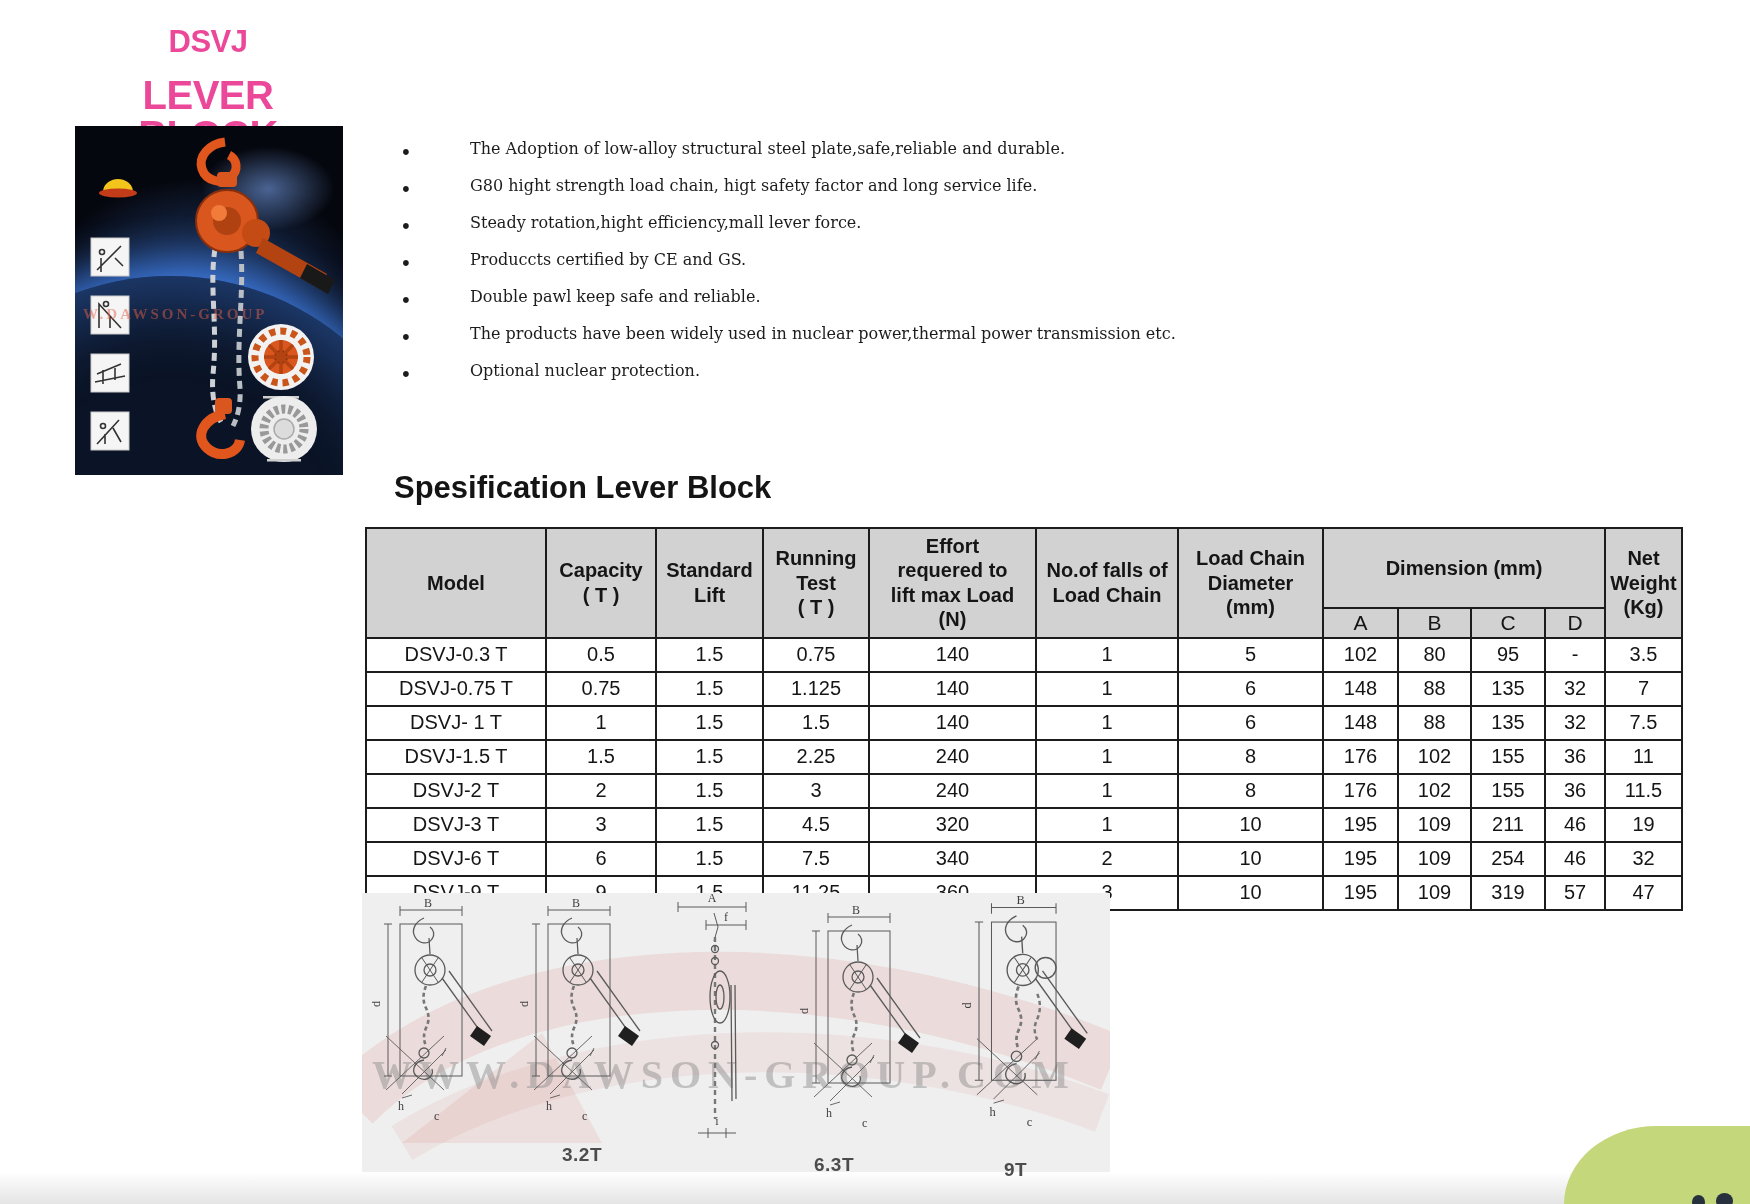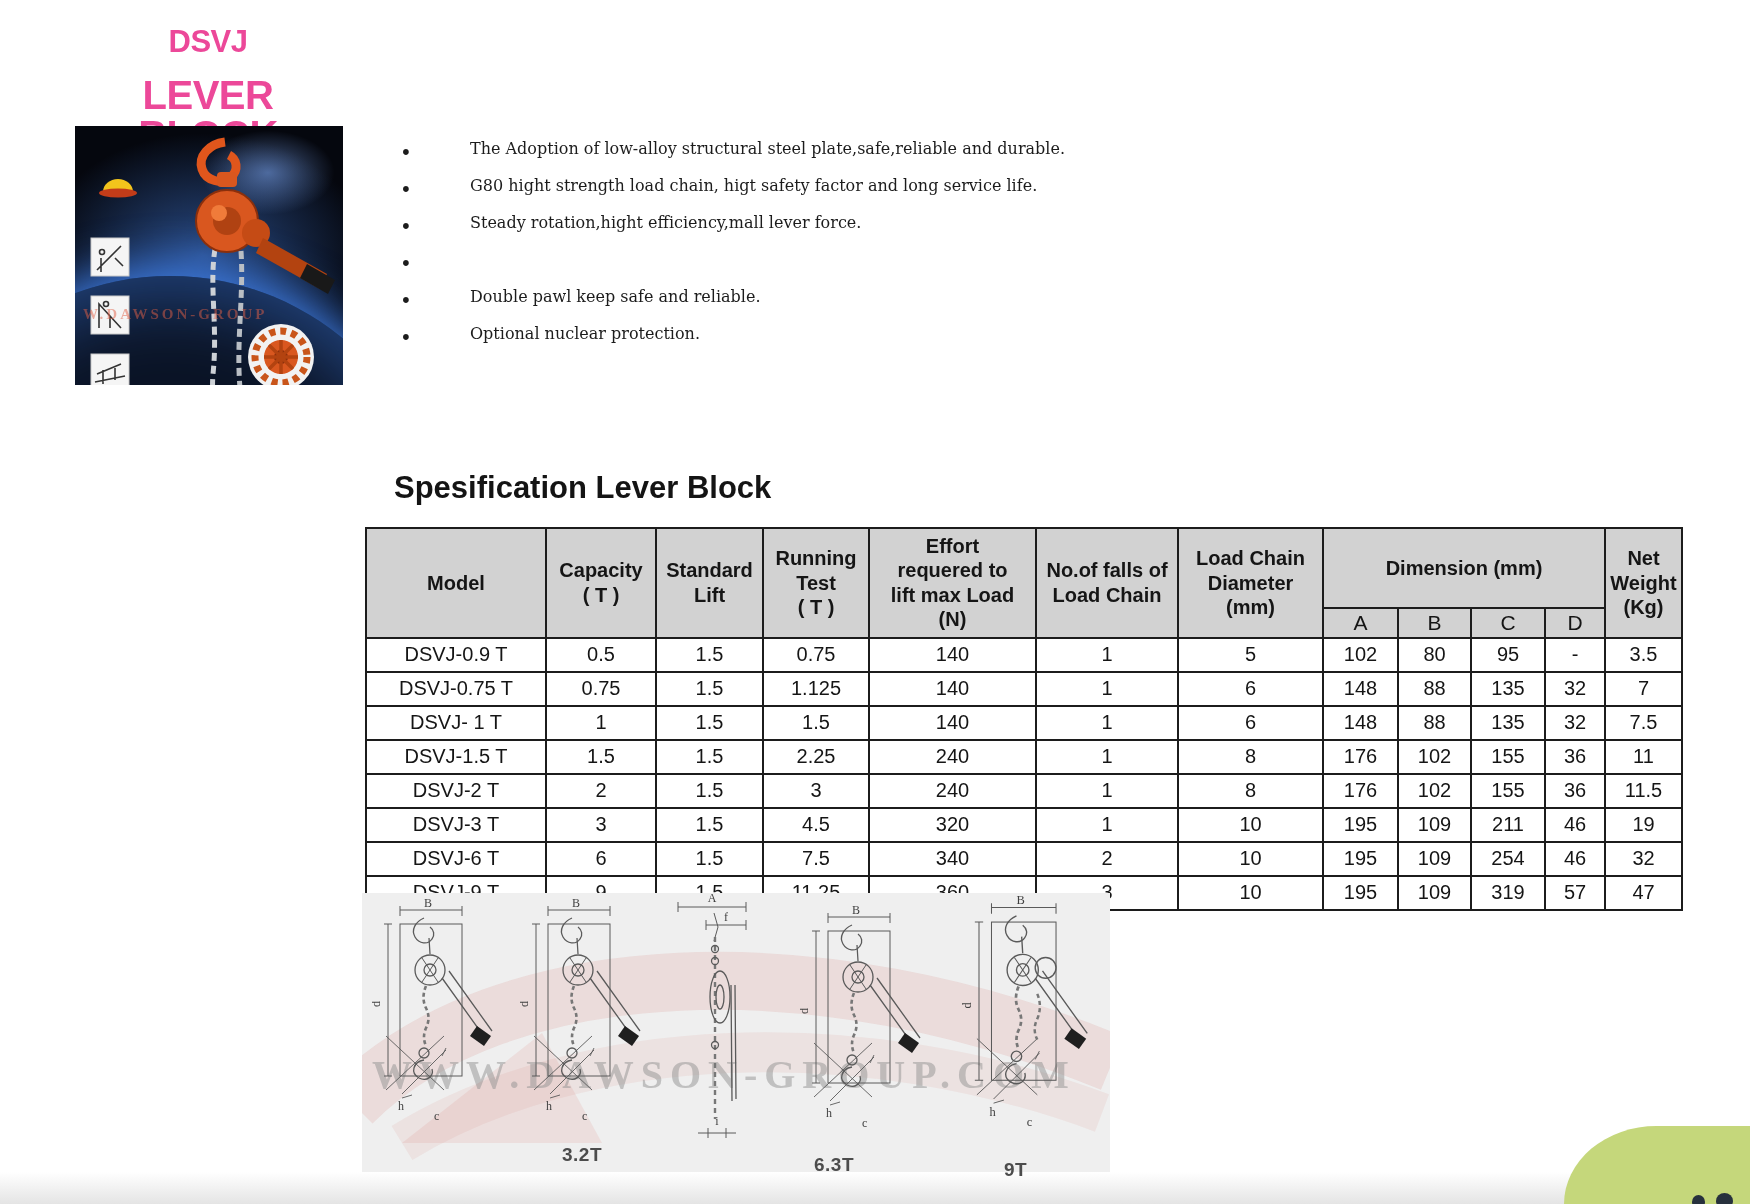--- a/index.html
+++ b/index.html
@@ -6,21 +6,21 @@
   #app{position:relative;width:1750px;height:1204px;background:#ffffff;overflow:hidden;
        font-family:"Liberation Sans",sans-serif;color:#111;}
 
   
   .title-block{position:absolute;left:88px;top:26px;width:240px;text-align:center;
                font-weight:bold;color:#ec4899;letter-spacing:-.5px;line-height:1.0;}
   .title-block .l1{font-size:31px;display:block;}
   .title-block .l2{font-size:40px;display:block;margin-top:18px;}
 
   
-  .photo{position:absolute;left:75px;top:126px;width:268px;height:259px;overflow:hidden;
+  .photo{position:absolute;left:75px;top:126px;width:268px;height:349px;overflow:hidden;
     background:
       radial-gradient(95px 60px at 72% 18%, rgba(130,175,255,.55), transparent 70%),
       radial-gradient(230px 170px at 48% 50%, rgba(70,130,230,.55), rgba(20,40,90,0) 72%),
       #05070e;}
   .photo .earth{position:absolute;left:-175px;top:150px;width:540px;height:540px;border-radius:50%;
       background:#0b1426;
       box-shadow:0 0 46px 10px rgba(70,140,255,.85), inset 0 0 70px 24px rgba(60,120,220,.45);}
   .photo svg{position:absolute;left:0;top:0;z-index:2;}
   .photo .wm{position:absolute;z-index:3;left:8px;top:180px;width:100%;
       font-family:"Liberation Serif",serif;font-weight:bold;font-size:15px;letter-spacing:3px;
@@ -146,24 +146,29 @@
     <div class="feat">
         <span class="dot"></span>
         <span>G80 hight strength load chain, higt safety factor and long service life.</span>
       </div>
     <div class="feat">
         <span class="dot"></span>
         <span>Steady rotation,hight efficiency,mall lever force.</span>
       </div>
     <div class="feat">
         <span class="dot"></span>
+        <span>Produccts certified by CE and GS.</span>
       </div>
     <div class="feat">
         <span class="dot"></span>
         <span>Double pawl keep safe and reliable.</span>
+      </div>
+    <div class="feat">
+        <span class="dot"></span>
+        <span>The products have been widely used in nuclear power,thermal power transmission etc.</span>
       </div>
     <div class="feat">
         <span class="dot"></span>
         <span>Optional nuclear protection.</span>
       </div>
   </div>
 
   <div class="spec-heading">Spesification Lever Block</div>
 
   <table class="spec">
@@ -207,21 +212,21 @@
       </tr>
       <tr class="hdr-sub">
         <th>A</th>
         <th>B</th>
         <th>C</th>
         <th>D</th>
       </tr>
     </thead>
     <tbody>
       <tr>
-        <td>DSVJ-0.9 T</td>
+        <td>DSVJ-0.3 T</td>
           <td>0.5</td>
           <td>1.5</td>
           <td>0.75</td>
           <td>140</td>
           <td>1</td>
           <td>5</td>
           <td>102</td>
           <td>80</td>
           <td>95</td>
           <td>-</td>

